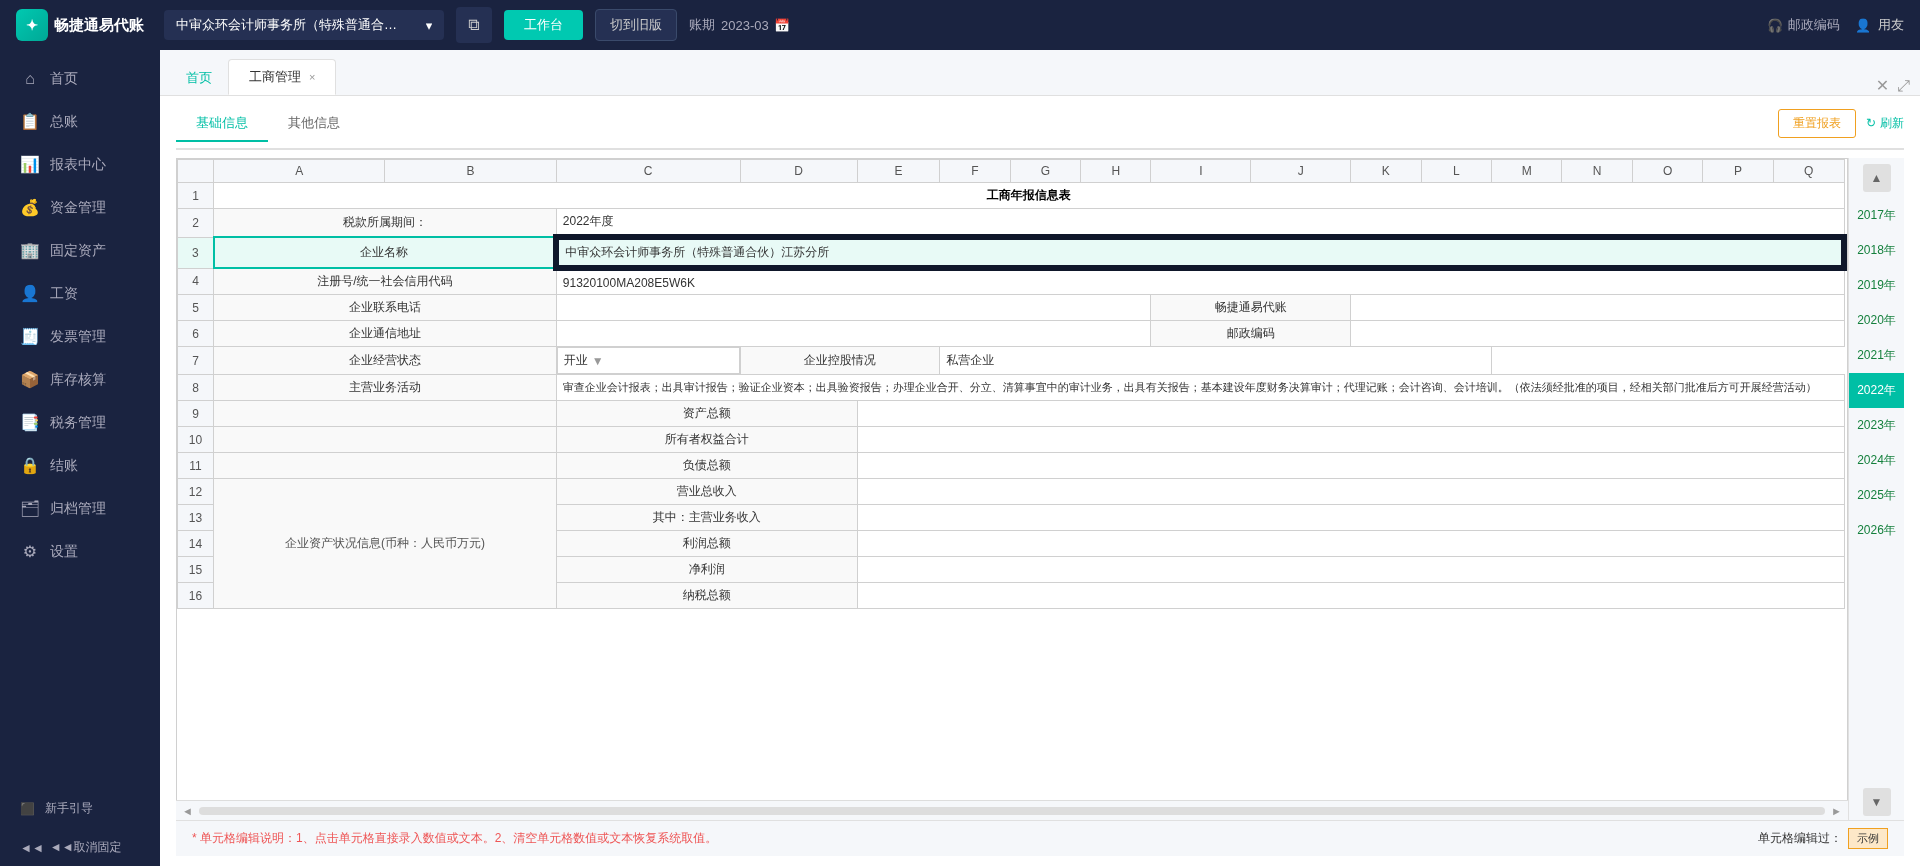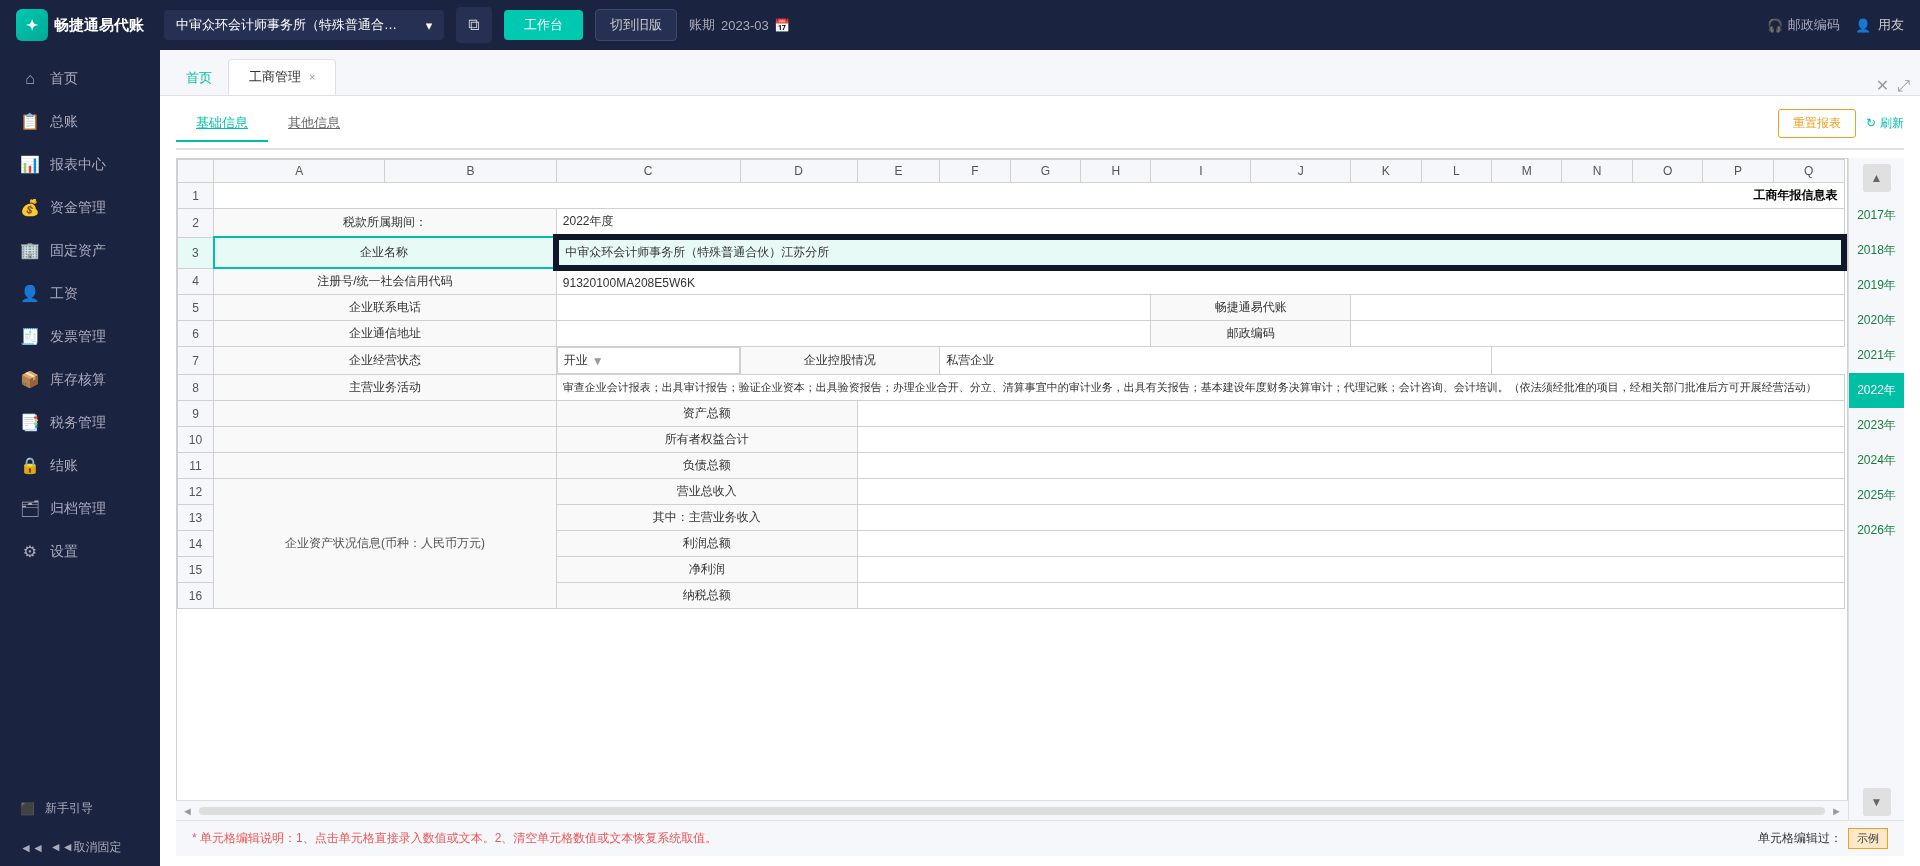--- a/index.html
+++ b/index.html
@@ -40,21 +40,21 @@
     .tab-home { color: #00bfa5; font-size: 13px; padding: 8px 16px; cursor: pointer; }
     .tab-close { color: #999; font-size: 11px; cursor: pointer; }
     .tab-actions { margin-left: auto; display: flex; align-items: center; padding-right: 10px; gap: 8px; }
     .close-btn { color: #999; font-size: 16px; cursor: pointer; }
 
     
     .inner-content { flex: 1; display: flex; flex-direction: column; overflow: hidden; padding: 10px 16px; }
 
     
     .sub-tabs { display: flex; border-bottom: 2px solid #e0e0e0; margin-bottom: 10px; gap: 0; }
-    .sub-tab { padding: 8px 20px; font-size: 13px; cursor: pointer; color: #666; text-decoration: underline; }
+    .sub-tab { padding: 8px 20px; font-size: 13px; cursor: pointer; color: #666; }
     .sub-tab.active { color: #00bfa5; border-bottom: 2px solid #00bfa5; margin-bottom: -2px; }
     .reset-btn { border: 1px solid #f0a020; color: #f0a020; background: #fff; padding: 5px 14px; border-radius: 3px; font-size: 12px; cursor: pointer; }
     .refresh-btn { color: #00bfa5; background: #fff; border: none; font-size: 12px; cursor: pointer; display: flex; align-items: center; gap: 4px; }
 
     
     .spreadsheet-wrapper { flex: 1; overflow: hidden; display: flex; position: relative; }
     .spreadsheet-container { flex: 1; overflow: auto; border: 1px solid #d0d0d0; }
 
     
     .year-panel { width: 56px; background: #f5f7fa; border-left: 1px solid #e0e0e0; display: flex; flex-direction: column; align-items: center; flex-shrink: 0; overflow: hidden; }
@@ -78,21 +78,21 @@
     .col-i { min-width: 60px; }
     .col-j { min-width: 100px; }
     .col-k { min-width: 80px; }
     .col-l { min-width: 80px; }
     .col-m { min-width: 80px; }
     .col-n { min-width: 80px; }
     .col-o { min-width: 80px; }
     .col-p { min-width: 80px; }
     .col-q { min-width: 60px; }
 
-    .title-cell { font-size: 16px; font-weight: bold; text-align: right; background: #fff; }
+    .title-cell { font-size: 16px; font-weight: bold; text-align: center; background: #fff; }
     .label-cell { text-align: center; background: #f9f9f9; color: #333; }
     .value-cell { background: #fff; color: #333; }
     .highlight-row td { background: #e8faf6 !important; }
     .merged-label { text-align: center; color: #555; }
 
     
     .status-bar { height: 36px; background: #f5f7fa; border-top: 1px solid #e0e0e0; display: flex; align-items: center; padding: 0 16px; justify-content: space-between; flex-shrink: 0; font-size: 12px; color: #e55; }
     .status-bar .hint { color: #e55; }
     .status-right { color: #333; display: flex; align-items: center; gap: 6px; }
     .sample-cell { background: #fde8c8; border: 1px solid #f0a020; padding: 2px 8px; font-size: 11px; color: #333; }

